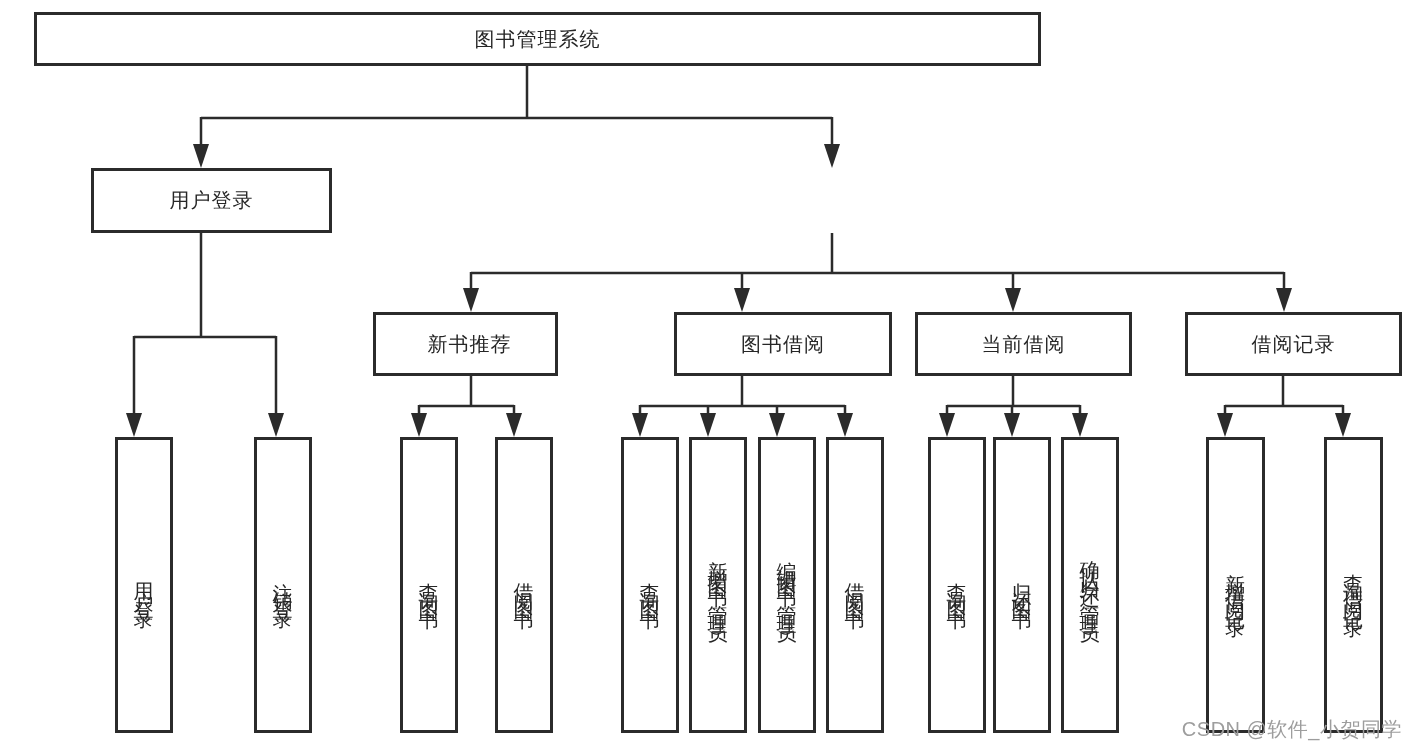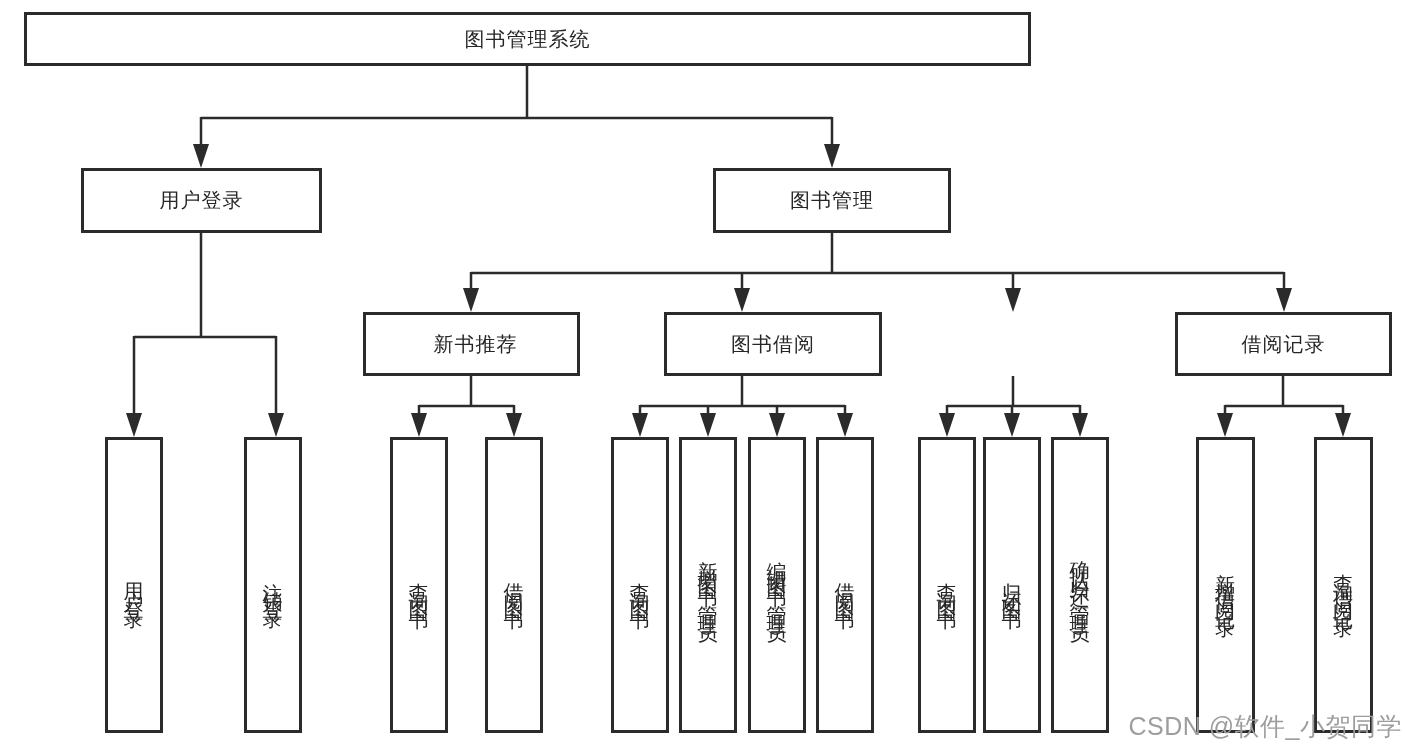--- a/index.html
+++ b/index.html
@@ -14,44 +14,45 @@
   .node{
     position:absolute;
     box-sizing:border-box;
     border:3px solid #2b2b2b;
     background:#ffffff;
     display:flex;align-items:center;justify-content:center;
     color:#262626;
     font-size:20px;
     letter-spacing:1px;
     white-space:nowrap;
+    margin-left:10px;
   }
   .leaf{
     writing-mode:vertical-rl;
     text-orientation:mixed;
     letter-spacing:9px;
     line-height:1;
     white-space:normal;
   }
   #watermark{
     position:absolute;
     right:3px;bottom:4px;
-    font-size:25px;
+    font-size:20px;
     color:#9d9d9d;
     letter-spacing:0.5px;
     z-index:5;
     white-space:nowrap;
   }
   
   #n-root{left:24px;top:12px;width:1007px;height:54px;}
   
   #n-l2-0{left:81px;top:168px;width:241px;height:65px;}
   #n-l2-1{left:713px;top:168px;width:238px;height:65px;}
   
-  #n-l3-0{left:363px;top:312px;width:217px;height:64px;padding-left:8px;}
+  #n-l3-0{left:363px;top:312px;width:185px;height:64px;padding-left:8px;}
   #n-l3-1{left:664px;top:312px;width:218px;height:64px;}
   #n-l3-2{left:905px;top:312px;width:217px;height:64px;}
   #n-l3-3{left:1175px;top:312px;width:217px;height:64px;text-align:center;}
   
   .leaf{top:437px;width:58px;height:296px;}
   #n-leaf-0{left:105px;}  #n-leaf-1{left:244px;}
   #n-leaf-2{left:390px;}  #n-leaf-3{left:485px;}
   #n-leaf-4{left:611px;}  #n-leaf-5{left:679px;}
   #n-leaf-6{left:748px;}  #n-leaf-7{left:816px;}
   #n-leaf-8{left:918px;}  #n-leaf-9{left:983px;}
@@ -103,24 +104,24 @@
       <path d="M1004 413 h16 l-8 24 z"></path>
       <path d="M1072 413 h16 l-8 24 z"></path>
       <path d="M1217 413 h16 l-8 24 z"></path>
       <path d="M1335 413 h16 l-8 24 z"></path>
     </g>
   </svg>
 
   <div class="node" id="n-root">图书管理系统</div>
 
   <div class="node" id="n-l2-0">用户登录</div>
-  <div class="node" id="n-l2-1">图书管理</div>
 
   <div class="node" id="n-l3-0">新书推荐</div>
   <div class="node" id="n-l3-1">图书借阅</div>
+  <div class="node" id="n-l3-2">当前借阅</div>
   <div class="node" id="n-l3-3">借阅记录</div>
 
   <div class="node leaf" id="n-leaf-0">用户登录</div>
   <div class="node leaf" id="n-leaf-1">注销登录</div>
   <div class="node leaf" id="n-leaf-2">查询图书</div>
   <div class="node leaf" id="n-leaf-3">借阅图书</div>
   <div class="node leaf" id="n-leaf-4">查询图书</div>
   <div class="node leaf" id="n-leaf-5">新增图书（管理员）</div>
   <div class="node leaf" id="n-leaf-6">编辑图书（管理员）</div>
   <div class="node leaf" id="n-leaf-7">借阅图书</div>

